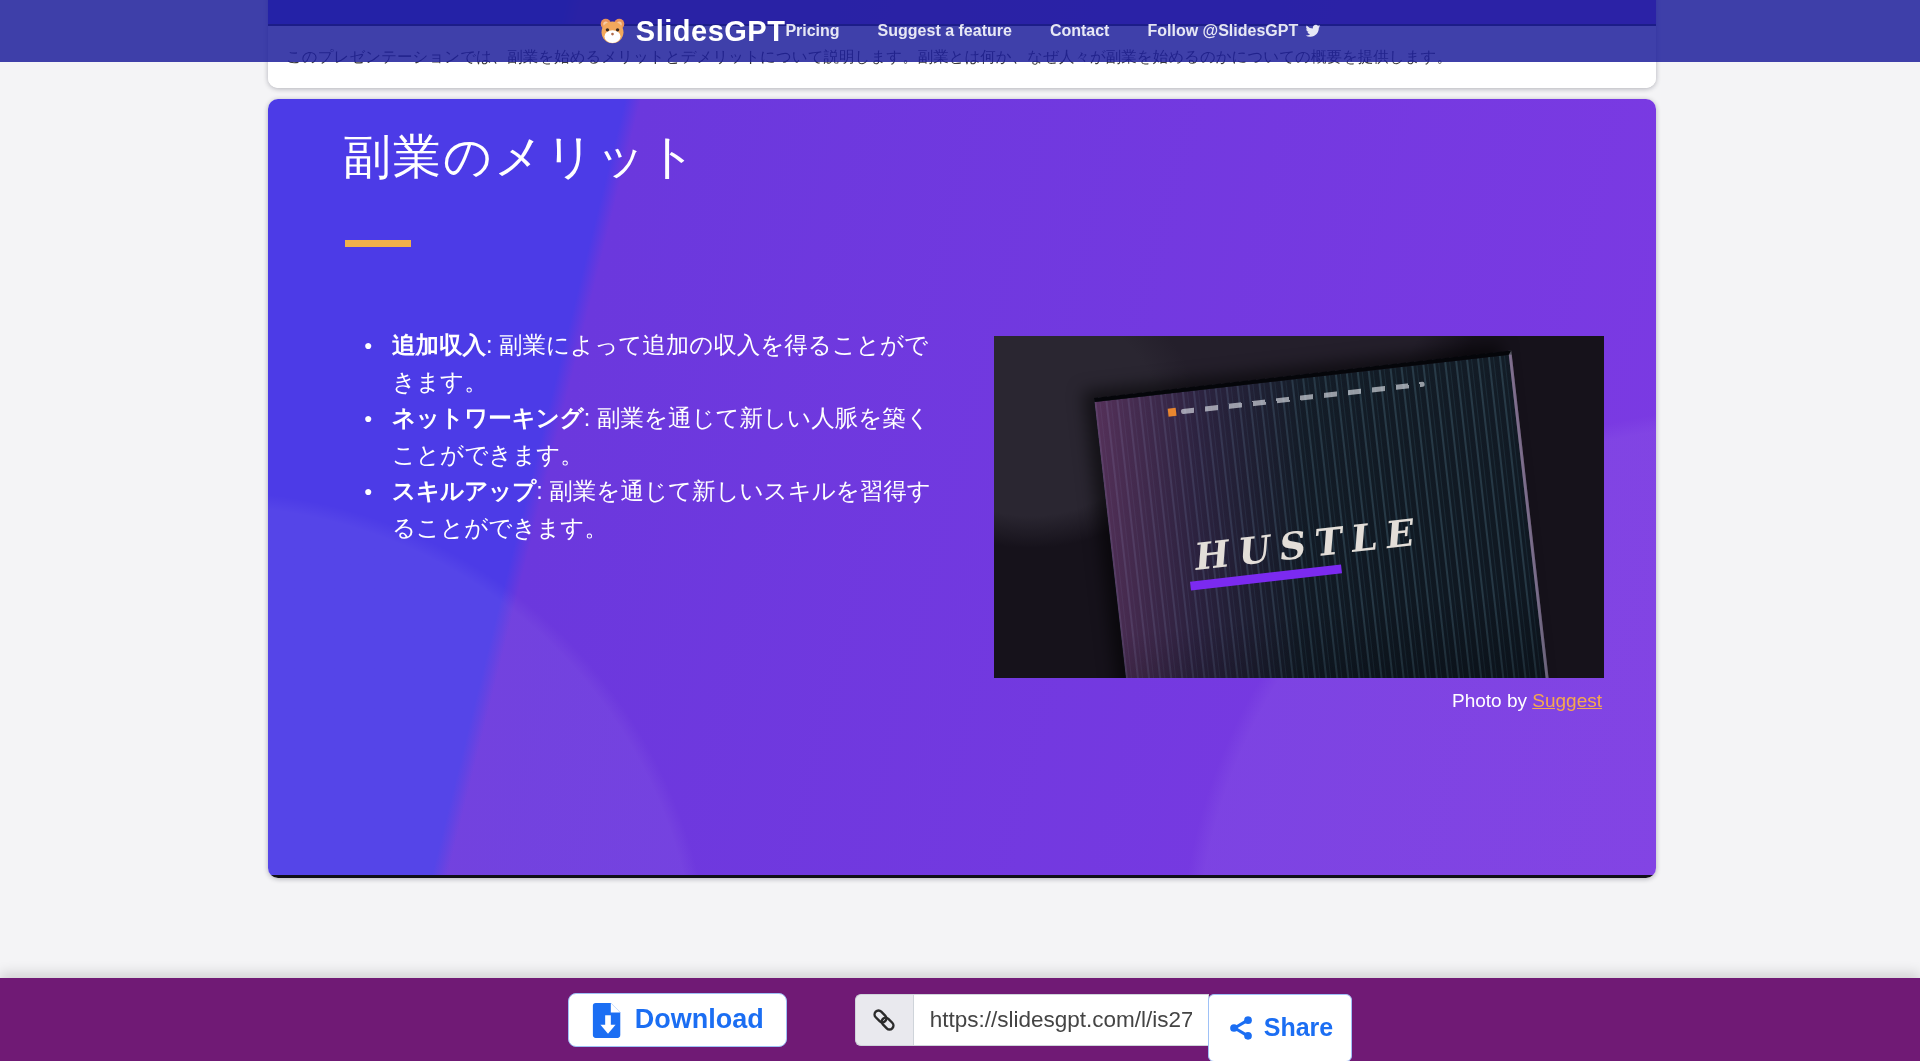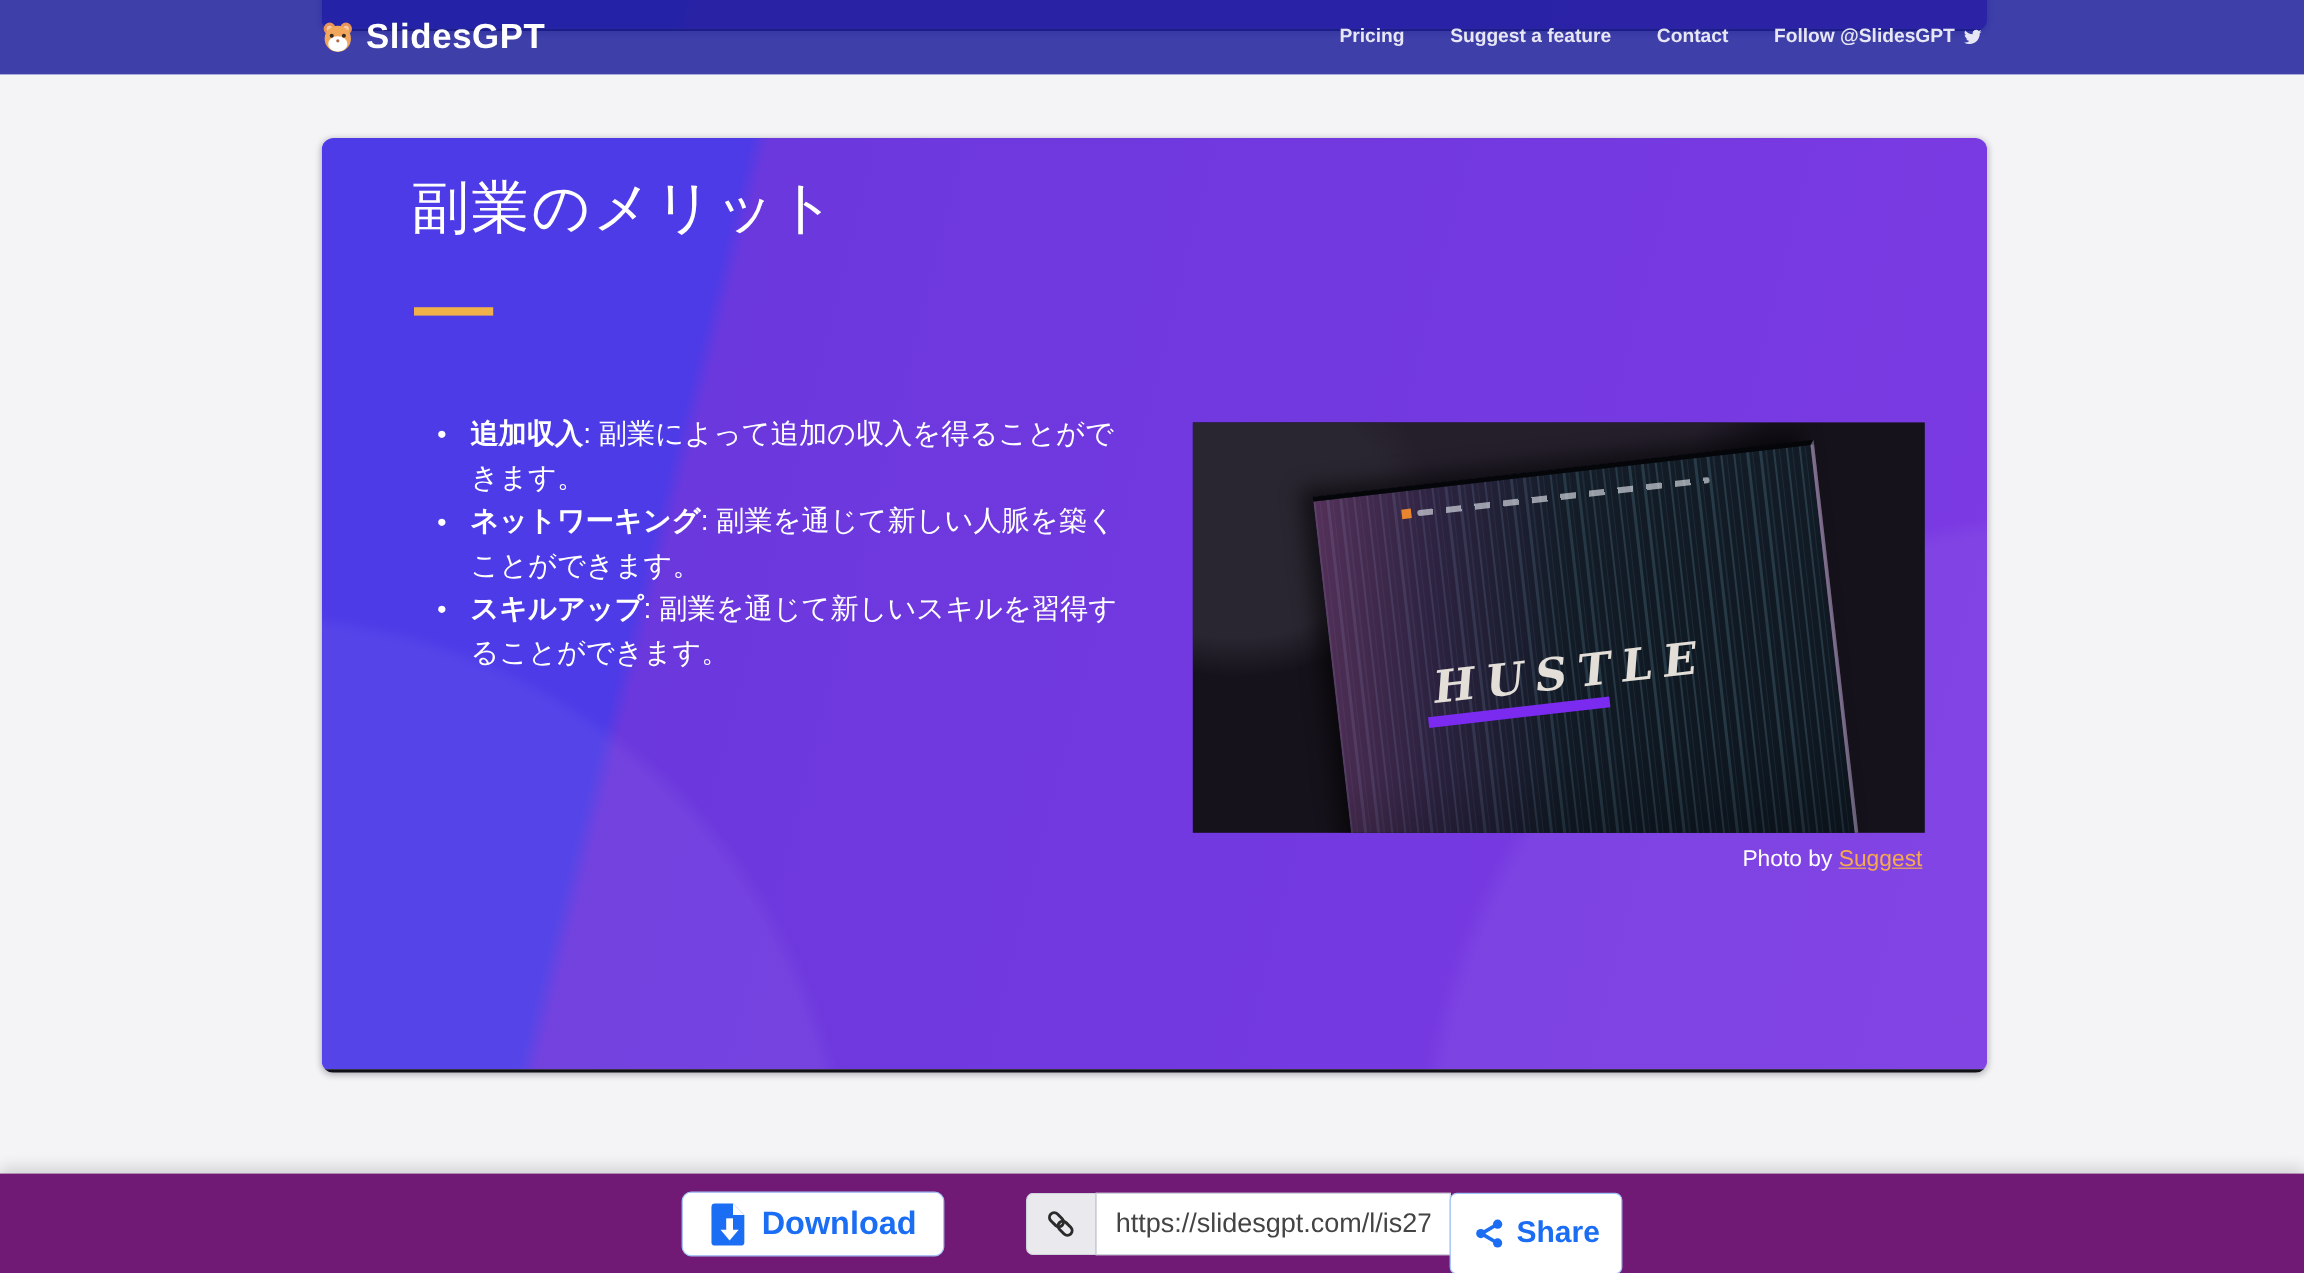--- a/index.html
+++ b/index.html
@@ -16,29 +16,29 @@
   .prev-slide-area { height:140px;
     background:linear-gradient(104deg,#4c3be7 0%,#4c3be7 23%,#6b38dd 24%,#7c3ae3 100%);
     border-bottom:2px solid #14141e; }
   .card-caption { min-height:62px; display:flex; align-items:center;
     padding:0 18px; font-size:15.5px; color:#3a3a3a; background:#fff; }
 
   
   .navbar { position:absolute; top:0; left:0; right:0; height:62px;
     background:rgba(29,31,155,0.85); z-index:100; display:flex; align-items:center; }
   .nav-inner { width:1392px; margin:0 auto; display:flex; align-items:center;
-    justify-content:space-between; padding:0 4px; }
+    justify-content:center; padding:0 4px; }
   .brand { display:flex; align-items:center; gap:10px; color:#fff;
     font-size:29px; font-weight:bold; letter-spacing:.5px; cursor:pointer; }
   .nav-links { display:flex; align-items:center; gap:38px; }
   .nav-link { color:rgba(255,255,255,0.88); font-size:16px; font-weight:bold;
     text-decoration:none; display:flex; align-items:center; gap:7px; cursor:pointer; }
 
   
-  .main-card { top:115px; }
+  .main-card { top:99px; }
   .slide { position:relative; height:779px; border-bottom:3px solid #101018;
     background:
       radial-gradient(circle 500px at -4% 115%, rgba(255,255,255,0.05) 0 97%, rgba(255,255,255,0) 100%),
       radial-gradient(circle 560px at 106% 112%, rgba(255,255,255,0.05) 0 97%, rgba(255,255,255,0) 100%),
       linear-gradient(104deg,#4c3be7 0%,#4c3be7 22.6%,#6b38dd 23.6%,#7c3ae3 100%);
   }
   .slide-title { position:absolute; left:75px; top:26px; margin:0;
     font-family:"Liberation Serif","DejaVu Serif",serif; font-weight:400;
     font-size:48px; color:#fff; letter-spacing:2px; }
   .title-underline { position:absolute; left:77px; top:141px; width:66px; height:7px;
@@ -98,20 +98,21 @@
   .btn-share { gap:9px; height:68px; padding:16px 18px; font-size:25px;
     border-radius:6px; margin-left:-1px; }
 </style>
 </head>
 <body>
 
 <div class="page">
 
   <div class="card prev-card">
     <div class="prev-slide-area"></div>
+    <div class="card-caption">このプレゼンテーションでは、副業を始めるメリットとデメリットについて説明します。副業とは何か、なぜ人々が副業を始めるのかについての概要を提供します。</div>
   </div>
 
   <div class="navbar">
     <div class="nav-inner">
       <div class="brand">
         <span style="display:flex;">
           <svg width="27" height="27" viewBox="0 0 32 32">
             <circle cx="8" cy="7" r="6" fill="#e8935a"></circle>
             <circle cx="24" cy="7" r="6" fill="#e8935a"></circle>
             <circle cx="8" cy="7" r="3" fill="#f7cba4"></circle>

